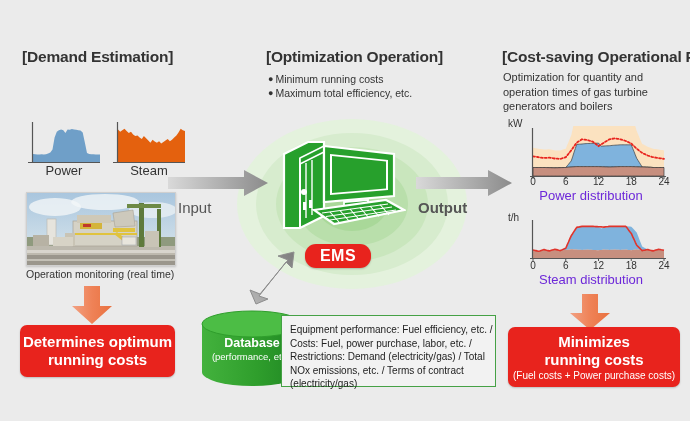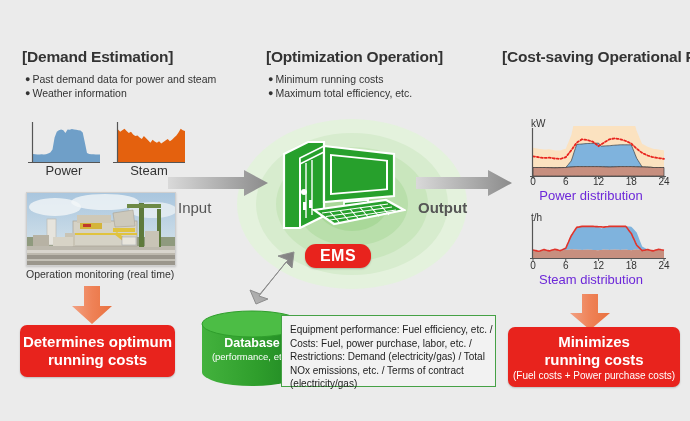--- a/index.html
+++ b/index.html
@@ -73,35 +73,31 @@
   
   .specbox{
     position:absolute;border:1px solid #45a145;background:#f2f2f2;
     font-size:10px;line-height:13.6px;color:#222;padding:7px 8px 6px 8px;
     box-sizing:border-box;
   }
   .specbox div{white-space:nowrap;}
 
   
   .distchart{position:absolute;}
-  .dist-unit{position:absolute;font-size:10px;color:#333;margin-left:23px;}
+  .dist-unit{position:absolute;font-size:10px;color:#333;}
   .dist-title{position:absolute;width:100%;text-align:center;font-size:13px;color:#6d28d9;}
   .ticklbl{position:absolute;font-size:10px;color:#333;}
 </style>
 </head>
 <body>
 
 <div id="stage">
 
   <div class="abs heading" style="left:22px;top:48px;">[Demand Estimation]</div>
 
-  <div class="abs bullets" style="left:25px;top:72px;">
-    <div><span class="dot">●</span><span>Past demand data for power and steam</span></div>
-    <div><span class="dot">●</span><span>Weather information</span></div>
-  </div>
 
   <div class="thumb" style="left:28px;top:122px;width:72px;height:58px;">
     <svg class="plot" width="72" height="42" viewBox="0 0 72 42">
       <polygon id="pw-area" fill="#6f9fc8" points="5.0,31.9 7.2,32.2 9.3,32.6 11.5,32.6 13.6,32.2 15.8,32.6 18.0,32.2 20.1,31.5 22.3,30.4 24.5,27.4 26.6,15.6 28.8,9.7 30.9,8.2 33.1,7.4 35.3,8.2 37.4,11.1 39.6,7.4 41.7,7.8 43.9,7.1 46.1,7.4 48.2,7.8 50.4,8.2 52.5,8.6 54.7,10.4 56.9,20.8 59.0,31.1 61.2,31.9 63.4,32.2 65.5,32.2 67.7,32.6 69.8,32.6 72.0,32.6 72,40 5,40"></polygon>
       <line x1="4.5" y1="0" x2="4.5" y2="41" stroke="#555" stroke-width="1.2"></line>
       <line x1="0" y1="40.5" x2="72" y2="40.5" stroke="#555" stroke-width="1.2"></line>
     </svg>
     <div class="cap" style="top:41px;">Power</div>
   </div>
 
@@ -286,20 +282,25 @@
   <div class="specbox" style="left:281px;top:315px;width:215px;height:72px;">
     <div>Equipment performance: Fuel efficiency, etc. /</div>
     <div>Costs: Fuel, power purchase, labor, etc. /</div>
     <div>Restrictions: Demand (electricity/gas) / Total</div>
     <div>NOx emissions, etc. / Terms of contract</div>
     <div>(electricity/gas)</div>
   </div>
 
   <div class="abs heading" style="left:502px;top:48px;">[Cost-saving Operational Plan]</div>
 
+  <div class="abs plain" style="left:503px;top:70px;">
+    <div>Optimization for quantity and</div>
+    <div>operation times of gas turbine</div>
+    <div>generators and boilers</div>
+  </div>
 
   <div class="distchart" style="left:506px;top:118px;width:170px;height:78px;">
     <div class="dist-unit" style="left:2px;top:0px;">kW</div>
     <svg id="pd-svg" width="170" height="62" viewBox="0 0 170 62" style="position:absolute;left:0;top:8px;">
       <polygon id="pd-top" fill="#fbe2c0" points="27.0,21.8 28.4,22.0 29.7,22.2 31.1,22.4 32.5,22.7 33.8,22.9 35.2,23.1 36.6,23.3 37.9,23.5 39.3,23.5 40.6,23.4 42.0,23.3 43.4,23.3 44.7,23.6 46.1,23.8 47.5,24.1 48.8,24.4 50.2,24.4 51.6,24.5 52.9,24.5 54.3,24.6 55.7,24.1 57.0,23.6 58.4,23.1 59.8,22.7 61.1,19.3 62.5,16.0 63.8,12.7 65.2,9.4 66.6,3.3 67.9,-2.8 69.3,-8.9 70.7,-14.9 72.0,-15.9 73.4,-16.9 74.8,-17.8 76.1,-18.8 77.5,-18.7 78.9,-18.6 80.2,-18.5 81.6,-18.4 82.9,-18.0 84.3,-17.6 85.7,-17.2 87.0,-16.9 88.4,-15.9 89.8,-14.8 91.1,-13.8 92.5,-12.8 93.9,-12.1 95.2,-11.4 96.6,-12.4 98.0,-13.3 99.3,-14.3 100.7,-15.2 102.1,-16.1 103.4,-17.1 104.8,-17.4 106.1,-17.7 107.5,-18.0 108.9,-18.4 110.2,-18.3 111.6,-18.1 113.0,-18.0 114.3,-17.9 115.7,-17.5 117.1,-17.1 118.4,-16.7 119.8,-16.2 121.2,-15.6 122.5,-14.9 123.9,-14.3 125.3,-13.7 126.6,-9.0 128.0,-4.4 129.3,0.3 130.7,4.9 132.1,8.2 133.4,11.4 134.8,14.7 136.2,18.0 137.5,18.6 138.9,19.3 140.3,20.0 141.6,20.7 143.0,21.2 144.4,21.7 145.7,22.2 147.1,22.7 148.4,22.9 149.8,23.1 151.2,23.3 152.5,23.5 153.9,23.7 155.3,23.9 156.6,24.1 158.0,24.4 158.0,41.5 156.6,41.5 155.3,41.5 153.9,41.5 152.5,41.5 151.2,41.5 149.8,41.5 148.4,41.5 147.1,41.5 145.7,41.4 144.4,41.3 143.0,41.3 141.6,41.2 140.3,41.2 138.9,41.1 137.5,41.1 136.2,41.0 134.8,38.8 133.4,36.6 132.1,34.5 130.7,32.3 129.3,28.9 128.0,25.5 126.6,22.2 125.3,18.8 123.9,18.8 122.5,18.8 121.2,18.8 119.8,18.8 118.4,18.8 117.1,18.8 115.7,18.8 114.3,18.8 113.0,18.9 111.6,19.0 110.2,19.1 108.9,19.2 107.5,19.3 106.1,19.4 104.8,19.6 103.4,19.7 102.1,19.8 100.7,19.8 99.3,19.9 98.0,20.0 96.6,20.1 95.2,20.2 93.9,18.6 92.5,17.1 91.1,17.2 89.8,17.2 88.4,17.3 87.0,17.3 85.7,17.4 84.3,17.4 82.9,17.5 81.6,17.5 80.2,17.6 78.9,17.7 77.5,17.8 76.1,18.0 74.8,18.1 73.4,18.2 72.0,18.3 70.7,18.4 69.3,22.5 67.9,26.7 66.6,30.9 65.2,35.0 63.8,36.6 62.5,38.3 61.1,39.9 59.8,41.5 58.4,41.5 57.0,41.6 55.7,41.6 54.3,41.7 52.9,41.7 51.6,41.8 50.2,41.8 48.8,41.9 47.5,41.8 46.1,41.8 44.7,41.7 43.4,41.7 42.0,41.6 40.6,41.6 39.3,41.5 37.9,41.5 36.6,41.5 35.2,41.5 33.8,41.5 32.5,41.5 31.1,41.5 29.7,41.5 28.4,41.5 27.0,41.5"></polygon>
       <polygon id="pd-mid" fill="#7fb3dd" stroke="#3d3d3d" stroke-width=".7" points="27.0,41.5 28.4,41.5 29.7,41.5 31.1,41.5 32.5,41.5 33.8,41.5 35.2,41.5 36.6,41.5 37.9,41.5 39.3,41.5 40.6,41.6 42.0,41.6 43.4,41.7 44.7,41.7 46.1,41.8 47.5,41.8 48.8,41.9 50.2,41.8 51.6,41.8 52.9,41.7 54.3,41.7 55.7,41.6 57.0,41.6 58.4,41.5 59.8,41.5 61.1,39.9 62.5,38.3 63.8,36.6 65.2,35.0 66.6,30.9 67.9,26.7 69.3,22.5 70.7,18.4 72.0,18.3 73.4,18.2 74.8,18.1 76.1,18.0 77.5,17.8 78.9,17.7 80.2,17.6 81.6,17.5 82.9,17.5 84.3,17.4 85.7,17.4 87.0,17.3 88.4,17.3 89.8,17.2 91.1,17.2 92.5,17.1 93.9,18.6 95.2,20.2 96.6,20.1 98.0,20.0 99.3,19.9 100.7,19.8 102.1,19.8 103.4,19.7 104.8,19.6 106.1,19.4 107.5,19.3 108.9,19.2 110.2,19.1 111.6,19.0 113.0,18.9 114.3,18.8 115.7,18.8 117.1,18.8 118.4,18.8 119.8,18.8 121.2,18.8 122.5,18.8 123.9,18.8 125.3,18.8 126.6,22.2 128.0,25.5 129.3,28.9 130.7,32.3 132.1,34.5 133.4,36.6 134.8,38.8 136.2,41.0 137.5,41.1 138.9,41.1 140.3,41.2 141.6,41.2 143.0,41.3 144.4,41.3 145.7,41.4 147.1,41.5 148.4,41.5 149.8,41.5 151.2,41.5 152.5,41.5 153.9,41.5 155.3,41.5 156.6,41.5 158.0,41.5 158.0,41.5 156.6,41.5 155.3,41.5 153.9,41.5 152.5,41.5 151.2,41.5 149.8,41.5 148.4,41.5 147.1,41.5 145.7,41.4 144.4,41.3 143.0,41.3 141.6,41.2 140.3,41.2 138.9,41.1 137.5,41.1 136.2,41.0 134.8,41.0 133.4,40.9 132.1,40.9 130.7,40.8 129.3,40.8 128.0,40.7 126.6,40.7 125.3,40.6 123.9,40.6 122.5,40.6 121.2,40.6 119.8,40.6 118.4,40.6 117.1,40.6 115.7,40.6 114.3,40.6 113.0,40.7 111.6,40.7 110.2,40.8 108.9,40.8 107.5,40.9 106.1,40.9 104.8,41.0 103.4,41.0 102.1,41.0 100.7,40.9 99.3,40.9 98.0,40.8 96.6,40.8 95.2,40.7 93.9,40.7 92.5,40.6 91.1,40.6 89.8,40.6 88.4,40.6 87.0,40.6 85.7,40.6 84.3,40.6 82.9,40.6 81.6,40.6 80.2,40.6 78.9,40.6 77.5,40.6 76.1,40.6 74.8,40.6 73.4,40.6 72.0,40.6 70.7,40.6 69.3,40.7 67.9,40.8 66.6,40.9 65.2,41.0 63.8,41.1 62.5,41.2 61.1,41.3 59.8,41.5 58.4,41.5 57.0,41.6 55.7,41.6 54.3,41.7 52.9,41.7 51.6,41.8 50.2,41.8 48.8,41.9 47.5,41.8 46.1,41.8 44.7,41.7 43.4,41.7 42.0,41.6 40.6,41.6 39.3,41.5 37.9,41.5 36.6,41.5 35.2,41.5 33.8,41.5 32.5,41.5 31.1,41.5 29.7,41.5 28.4,41.5 27.0,41.5"></polygon>
       <polygon id="pd-base" fill="#c78f7f" stroke="#3d3d3d" stroke-width=".7" points="27.0,41.5 28.4,41.5 29.7,41.5 31.1,41.5 32.5,41.5 33.8,41.5 35.2,41.5 36.6,41.5 37.9,41.5 39.3,41.5 40.6,41.6 42.0,41.6 43.4,41.7 44.7,41.7 46.1,41.8 47.5,41.8 48.8,41.9 50.2,41.8 51.6,41.8 52.9,41.7 54.3,41.7 55.7,41.6 57.0,41.6 58.4,41.5 59.8,41.5 61.1,41.3 62.5,41.2 63.8,41.1 65.2,41.0 66.6,40.9 67.9,40.8 69.3,40.7 70.7,40.6 72.0,40.6 73.4,40.6 74.8,40.6 76.1,40.6 77.5,40.6 78.9,40.6 80.2,40.6 81.6,40.6 82.9,40.6 84.3,40.6 85.7,40.6 87.0,40.6 88.4,40.6 89.8,40.6 91.1,40.6 92.5,40.6 93.9,40.7 95.2,40.7 96.6,40.8 98.0,40.8 99.3,40.9 100.7,40.9 102.1,41.0 103.4,41.0 104.8,41.0 106.1,40.9 107.5,40.9 108.9,40.8 110.2,40.8 111.6,40.7 113.0,40.7 114.3,40.6 115.7,40.6 117.1,40.6 118.4,40.6 119.8,40.6 121.2,40.6 122.5,40.6 123.9,40.6 125.3,40.6 126.6,40.7 128.0,40.7 129.3,40.8 130.7,40.8 132.1,40.9 133.4,40.9 134.8,41.0 136.2,41.0 137.5,41.1 138.9,41.1 140.3,41.2 141.6,41.2 143.0,41.3 144.4,41.3 145.7,41.4 147.1,41.5 148.4,41.5 149.8,41.5 151.2,41.5 152.5,41.5 153.9,41.5 155.3,41.5 156.6,41.5 158.0,41.5 158.0,50.0 156.6,50.0 155.3,50.0 153.9,50.0 152.5,50.0 151.2,50.0 149.8,50.0 148.4,50.0 147.1,50.0 145.7,50.0 144.4,50.0 143.0,50.0 141.6,50.0 140.3,50.0 138.9,50.0 137.5,50.0 136.2,50.0 134.8,50.0 133.4,50.0 132.1,50.0 130.7,50.0 129.3,50.0 128.0,50.0 126.6,50.0 125.3,50.0 123.9,50.0 122.5,50.0 121.2,50.0 119.8,50.0 118.4,50.0 117.1,50.0 115.7,50.0 114.3,50.0 113.0,50.0 111.6,50.0 110.2,50.0 108.9,50.0 107.5,50.0 106.1,50.0 104.8,50.0 103.4,50.0 102.1,50.0 100.7,50.0 99.3,50.0 98.0,50.0 96.6,50.0 95.2,50.0 93.9,50.0 92.5,50.0 91.1,50.0 89.8,50.0 88.4,50.0 87.0,50.0 85.7,50.0 84.3,50.0 82.9,50.0 81.6,50.0 80.2,50.0 78.9,50.0 77.5,50.0 76.1,50.0 74.8,50.0 73.4,50.0 72.0,50.0 70.7,50.0 69.3,50.0 67.9,50.0 66.6,50.0 65.2,50.0 63.8,50.0 62.5,50.0 61.1,50.0 59.8,50.0 58.4,50.0 57.0,50.0 55.7,50.0 54.3,50.0 52.9,50.0 51.6,50.0 50.2,50.0 48.8,50.0 47.5,50.0 46.1,50.0 44.7,50.0 43.4,50.0 42.0,50.0 40.6,50.0 39.3,50.0 37.9,50.0 36.6,50.0 35.2,50.0 33.8,50.0 32.5,50.0 31.1,50.0 29.7,50.0 28.4,50.0 27.0,50.0"></polygon>
       <polyline id="pd-dem" fill="none" stroke="#e8231d" stroke-width="1.8" stroke-dasharray="2,2" stroke-linecap="round" points="27.0,30.3 28.4,30.6 29.7,30.8 31.1,31.0 32.5,31.2 33.8,31.4 35.2,31.6 36.6,31.8 37.9,32.1 39.3,31.9 40.6,31.8 42.0,31.7 43.4,31.6 44.7,31.8 46.1,32.1 47.5,32.3 48.8,32.5 50.2,32.6 51.6,32.7 52.9,32.8 54.3,32.9 55.7,32.5 57.0,32.1 58.4,31.6 59.8,31.2 61.1,29.5 62.5,27.8 63.8,26.1 65.2,24.4 66.6,22.4 67.9,20.5 69.3,18.6 70.7,16.7 72.0,15.8 73.4,15.0 74.8,14.1 76.1,13.3 77.5,13.5 78.9,13.7 80.2,13.9 81.6,14.1 82.9,14.5 84.3,15.0 85.7,15.4 87.0,15.8 88.4,16.9 89.8,18.0 91.1,19.0 92.5,20.1 93.9,19.2 95.2,18.4 96.6,17.5 98.0,16.7 99.3,15.8 100.7,15.0 102.1,14.1 103.4,13.3 104.8,13.0 106.1,12.8 107.5,12.6 108.9,12.4 110.2,12.6 111.6,12.8 113.0,13.0 114.3,13.3 115.7,13.7 117.1,14.1 118.4,14.5 119.8,15.0 121.2,15.6 122.5,16.2 123.9,16.9 125.3,17.5 126.6,18.8 128.0,20.1 129.3,21.4 130.7,22.7 132.1,23.7 133.4,24.8 134.8,25.9 136.2,26.9 137.5,27.6 138.9,28.2 140.3,28.8 141.6,29.5 143.0,29.9 144.4,30.3 145.7,30.8 147.1,31.2 148.4,31.4 149.8,31.6 151.2,31.8 152.5,32.1 153.9,32.3 155.3,32.5 156.6,32.7 158.0,32.9"></polyline>
       <line x1="26.5" y1="2" x2="26.5" y2="50" stroke="#555" stroke-width="1.2"></line>
       <line x1="24" y1="50.5" x2="160" y2="50.5" stroke="#555" stroke-width="1.2"></line>

